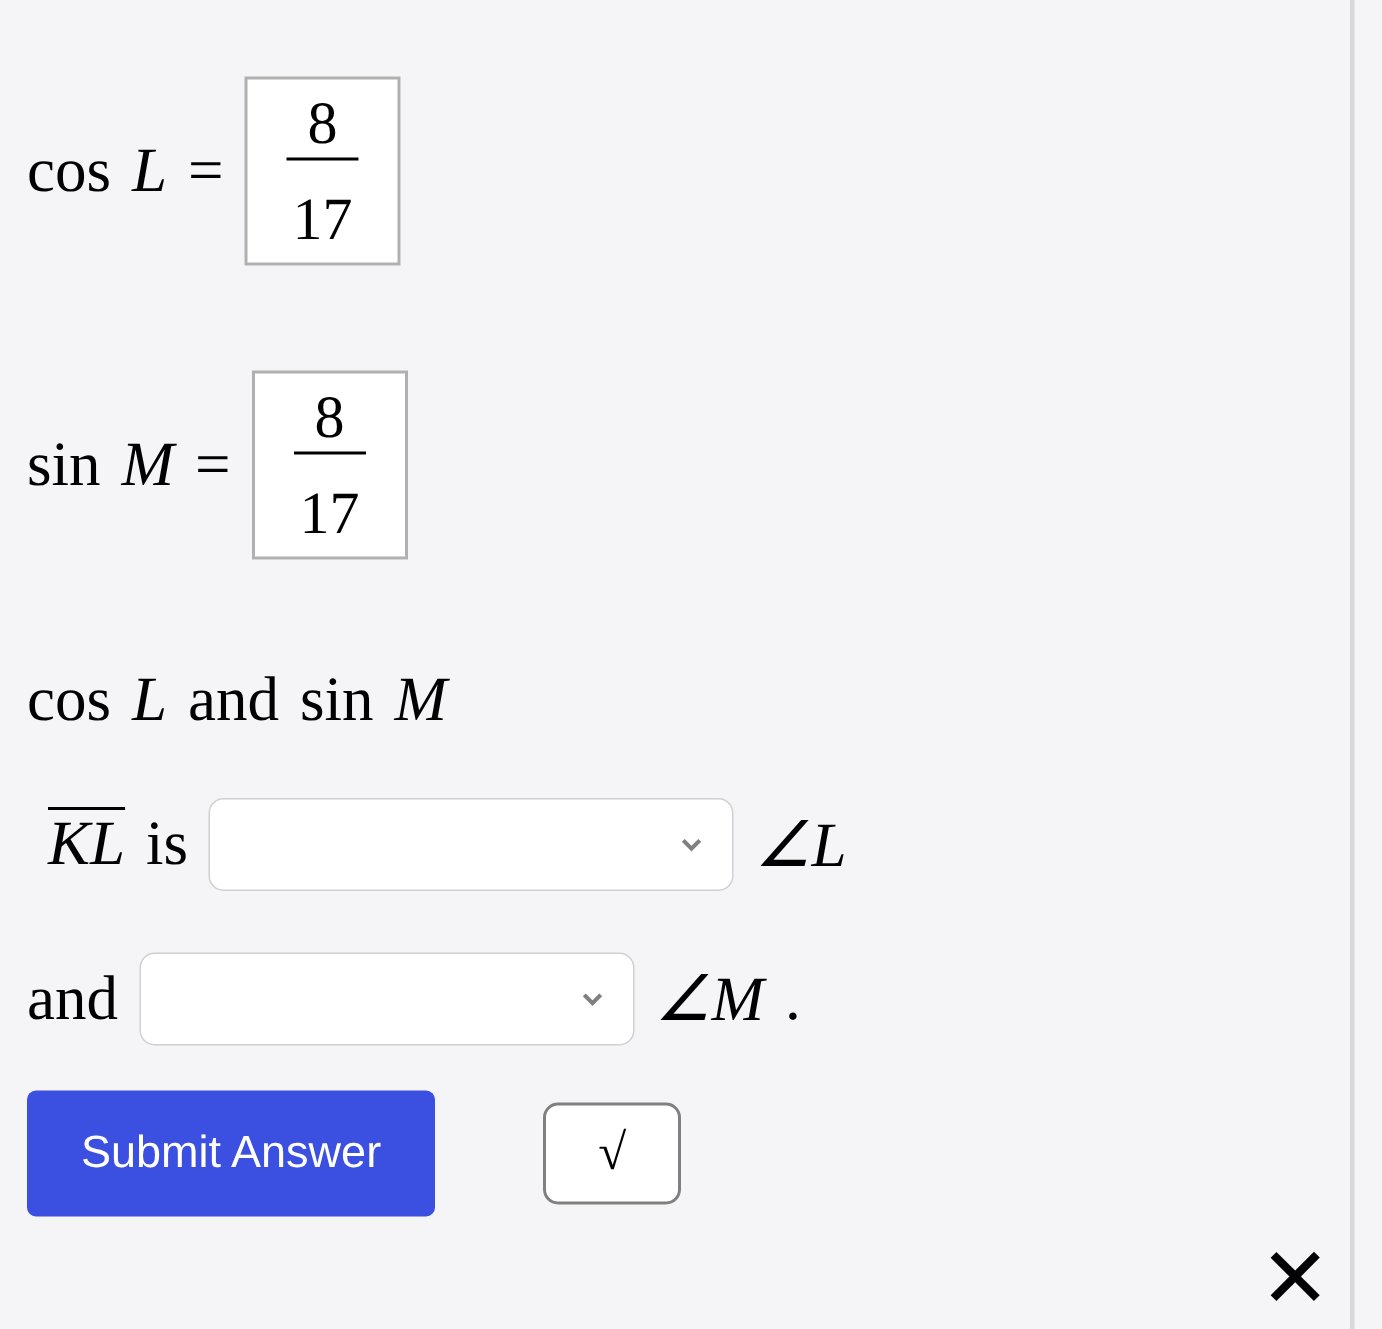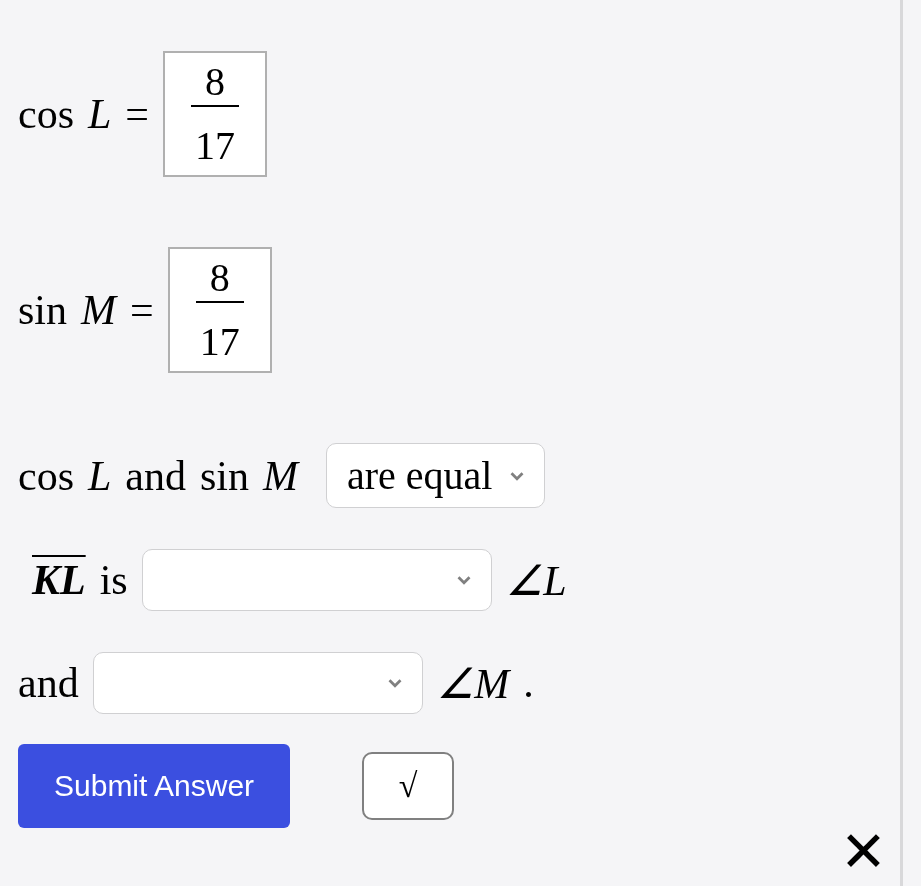--- a/index.html
+++ b/index.html
@@ -66,21 +66,20 @@
     top: 50%;
     transform: translateY(-50%);
   }
   .dropdown.empty-wide { min-width: 350px; }
   .dropdown.empty-med  { min-width: 330px; }
   .chev svg { width: 22px; height: 22px; display:block; }
   .angle { font-size: 42px; }
   .overline {
     text-decoration: overline;
     text-decoration-thickness: 2px;
-    font-weight: bold;
   }
   .gap { width: 14px; display:inline-block; }
   .submit-row {
     display: flex;
     align-items: center;
     gap: 72px;
     margin-top: 28px;
   }
   .submit-btn {
     background: #3b4fe0;
@@ -161,28 +160,20 @@
     <span class="gap"></span>
     <span class="mathit">L</span>
     <span class="gap"></span>
     <span>and</span>
     <span class="gap"></span>
     <span>sin</span>
     <span class="gap"></span>
     <span class="mathit">M</span>
     <span class="gap"></span>
       <span class="gap"></span>
-    <span class="dropdown">
-      <span>are equal</span>
-      <span class="chev">
-        <svg viewBox="0 0 24 24" fill="none" stroke="#808080" stroke-width="3">
-            <polyline points="6 9 12 15 18 9"></polyline>
-          </svg>
-      </span>
-    </span>
   </div>
 
   <div class="row sentence">
     <span class="gap"></span>
     <span class="mathit overline">KL</span>
     <span class="gap"></span>
     <span>is</span>
     <span class="gap"></span>
     <span class="dropdown empty-wide">
       <span></span>

